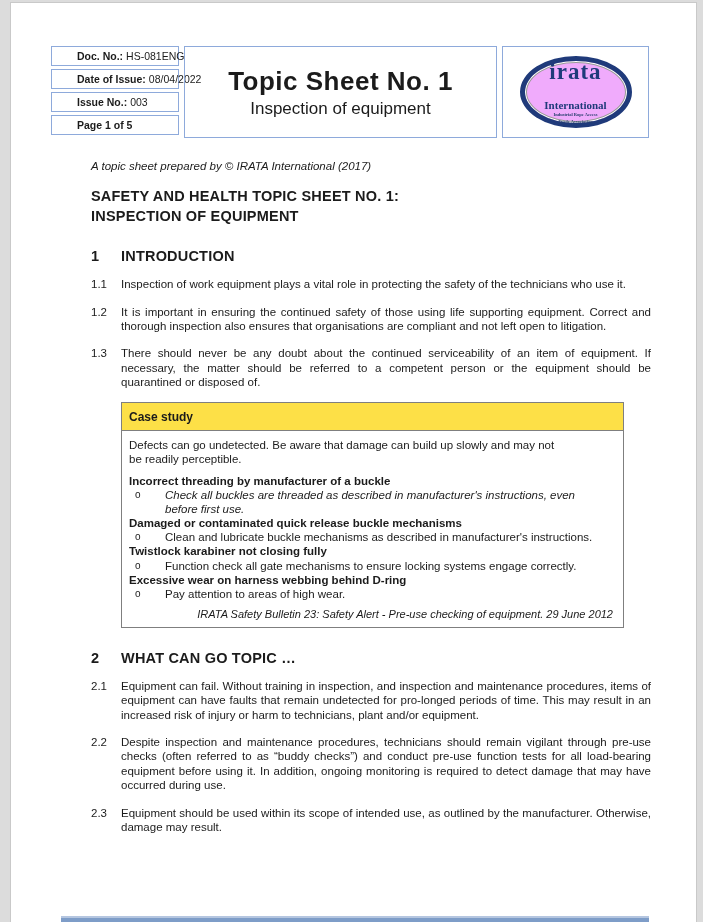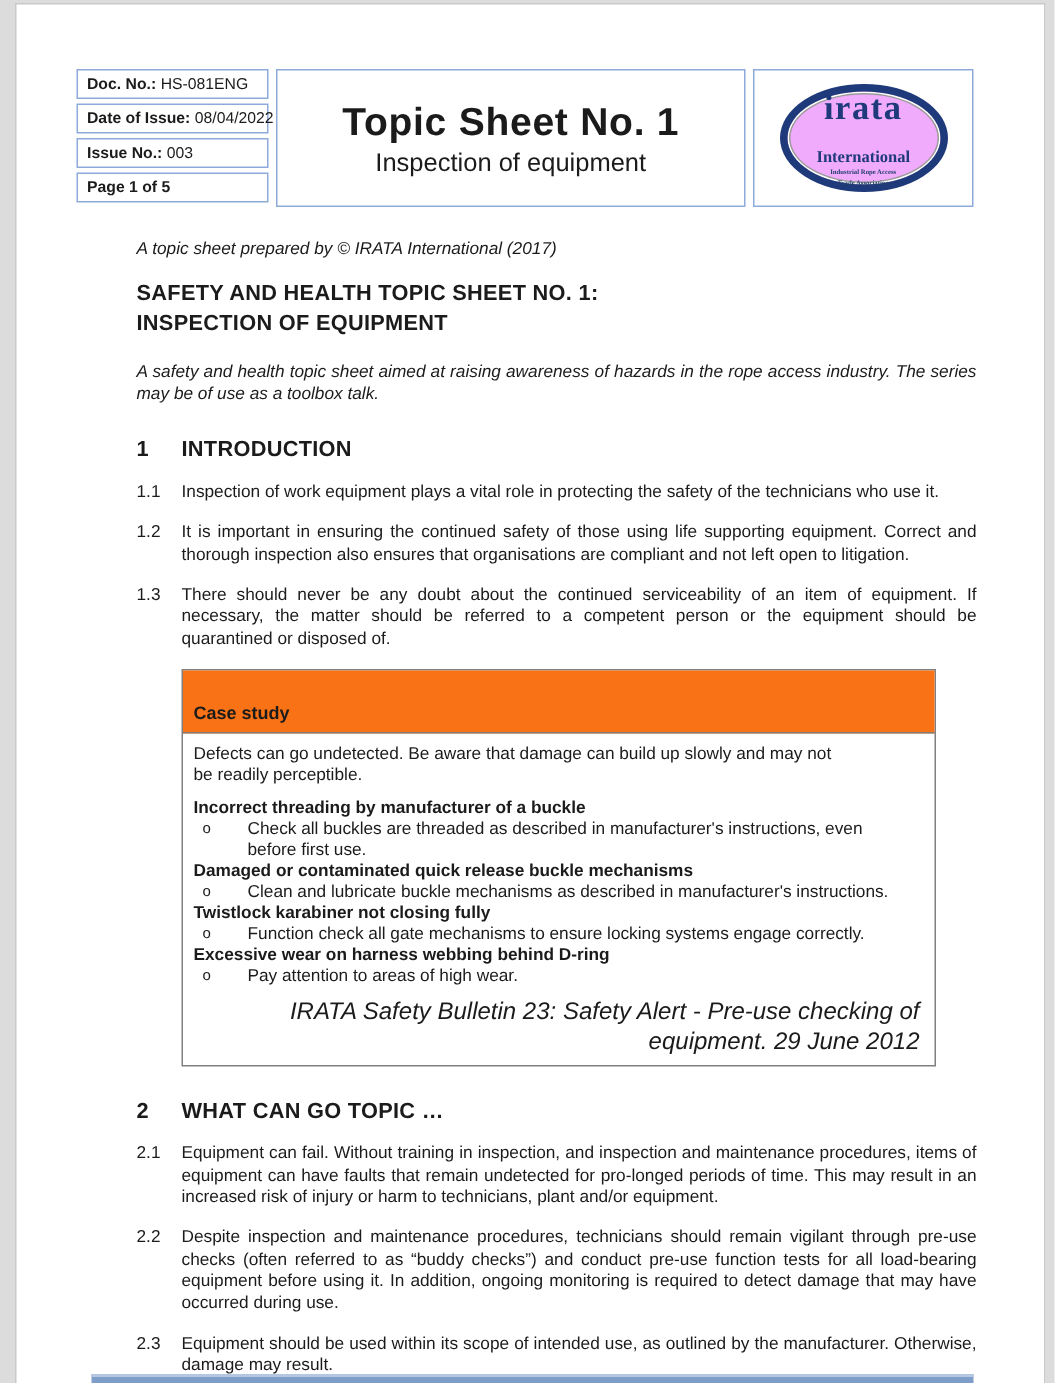--- a/index.html
+++ b/index.html
@@ -10,21 +10,21 @@
     background:#ffffff; border:1px solid #c9c9c9; border-bottom:none;
     padding:43px 37px 0 40px;
   }
   
   .hdr { display:flex; gap:5px; width:598px; }
   .meta-col { display:flex; flex-direction:column; gap:3px; width:128px; }
   .meta-cell {
     border:1px solid #8eaadb; height:20px; display:flex; align-items:center;
     padding:0 6px; font-size:10.5px; white-space:nowrap;
   }
-  .meta-cell b { font-weight:bold; margin-right:3px; }
+  .meta-cell b { font-weight:bold; margin-right:3px;margin-left:19px; }
   .title-box {
     border:1px solid #8eaadb; flex:1; display:flex; flex-direction:column;
     align-items:center; justify-content:center; height:92px;
   }
   .doc-title { font-size:26px; font-weight:bold; letter-spacing:0.5px; }
   .doc-subtitle { font-size:17px; margin-top:2px; }
   .logo-box {
     border:1px solid #8eaadb; width:147px; height:92px;
     display:flex; align-items:center; justify-content:center;
   }
@@ -43,31 +43,31 @@
   .main-h { font-size:14.5px; font-weight:bold; line-height:1.35; margin-top:15px; letter-spacing:0.2px; }
   .abstract { font-style:italic; font-size:11.5px; margin-top:15px; text-align:justify; line-height:1.25; }
   .sec-h { display:flex; font-size:14.5px; font-weight:bold; margin-top:22px; letter-spacing:0.2px; }
   .sec-h .num { width:30px; flex:none; }
   .para { display:flex; font-size:11.5px; line-height:1.25; margin-top:13px; }
   .para .num { width:30px; flex:none; }
   .para .txt { flex:1; text-align:justify; }
   
   .case-box { width:503px; margin:13px 0 0 30px; border:1px solid #7f7f7f; }
   .case-head {
-    background:#f97316; border-bottom:1px solid #7f7f7f; font-weight:bold;
-    font-size:12px; padding:21px 7px 6px 7px;
+    background:#fde047; border-bottom:1px solid #7f7f7f; font-weight:bold;
+    font-size:12px; padding:7px 7px 6px 7px;
   }
   .case-body { padding:7px 8px 6px 7px; font-size:11.5px; line-height:1.22; }
   .case-intro { margin-bottom:8px; width:88%; }
   .cs-point-h { font-weight:bold; }
   .cs-bullet { display:flex; }
   .cs-bullet .marker { width:12px; flex:none; margin-left:6px; font-size:10px; padding-top:1px; }
   .cs-bullet .btxt { flex:1; padding-left:18px; width:80%; }
-  .cs-bullet .btxt.narrow { max-width:430px; }
-  .case-cite { font-style:italic; font-size:16px; text-align:right; margin-top:7px; padding-right:2px; }
+  .cs-bullet .btxt.narrow { max-width:430px;font-style:italic; }
+  .case-cite { font-style:italic; font-size:11px; text-align:right; margin-top:7px; padding-right:2px; }
   
   .footer-bar {
     position:absolute; left:50px; top:913px; width:588px; height:9px;
     background:#7e9dc8; border-top:2px solid #b5c6e0;
   }
 </style>
 </head>
 <body>
 
 <div class="page">
@@ -108,21 +108,20 @@
 
   <div class="content">
 
     <div class="prep">A topic sheet prepared by © IRATA International (2017)</div>
 
     <div class="main-h">
       <div>SAFETY AND HEALTH TOPIC SHEET NO. 1:</div>
       <div>INSPECTION OF EQUIPMENT</div>
     </div>
 
-    <div class="abstract">A safety and health topic sheet aimed at raising awareness of hazards in the rope access industry. The series may be of use as a toolbox talk.</div>
 
     <div class="sec-h">
       <span class="num">1</span>
       <span>INTRODUCTION</span>
     </div>
 
     <div class="para">
       <span class="num">1.1</span>
       <span class="txt">Inspection of work equipment plays a vital role in protecting the safety of the technicians who use it.</span>
     </div>

